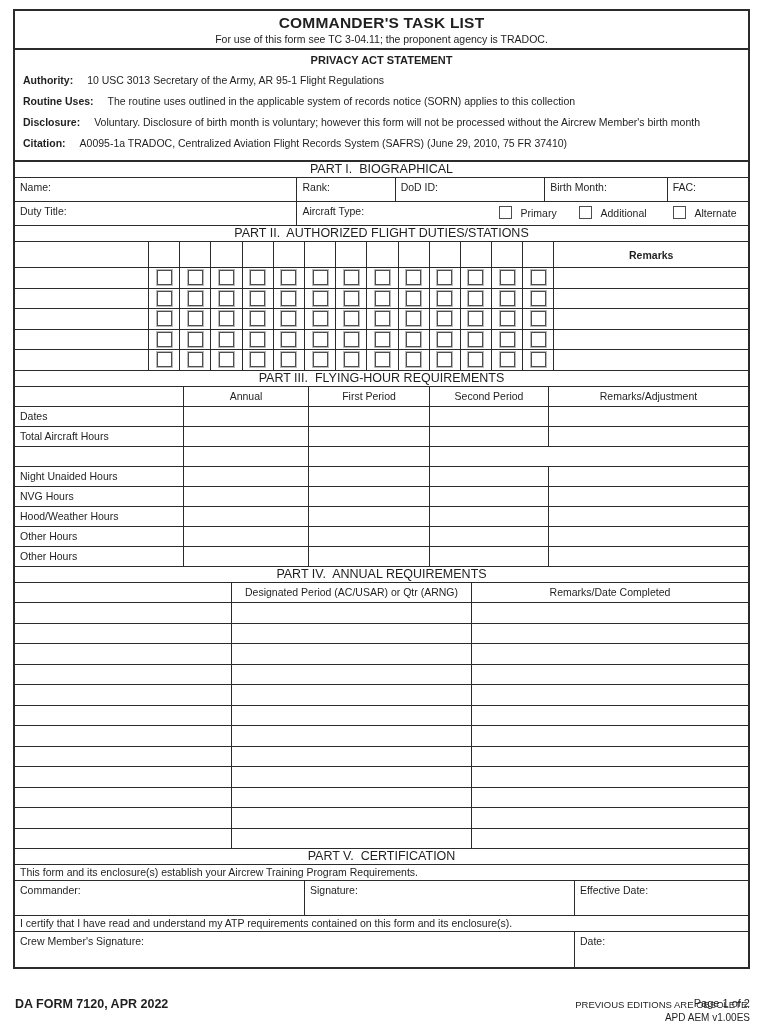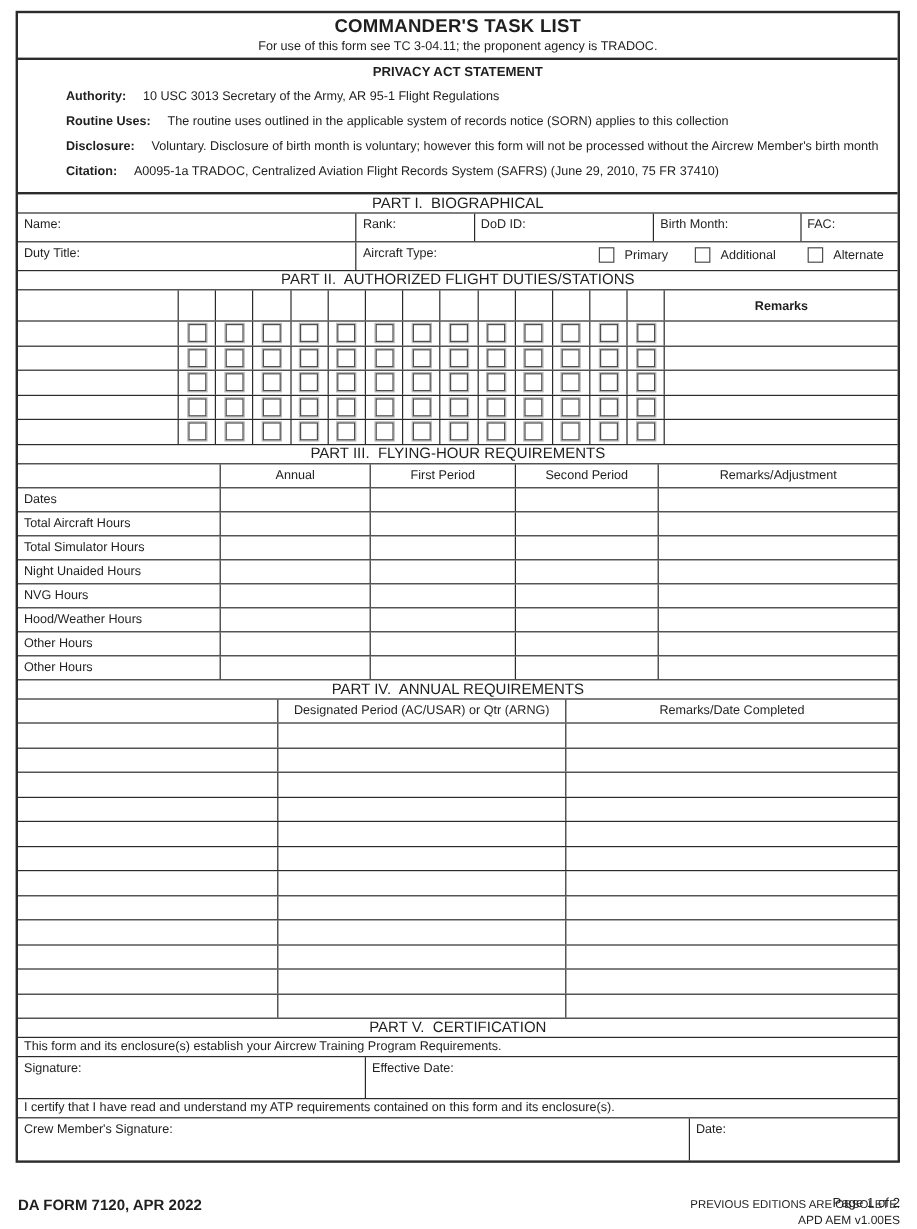--- a/index.html
+++ b/index.html
@@ -15,21 +15,21 @@
 
   
   .title-block{border-bottom:2px solid var(--line);text-align:center;padding:3px 0 3px;}
   .form-title{font-size:15.5px;font-weight:bold;letter-spacing:.2px;}
   .form-subtitle{font-size:10.5px;margin-top:1px;}
 
   
   .privacy{border-bottom:2px solid var(--line);padding:4px 0 10px;}
   .privacy-header{text-align:center;font-weight:bold;font-size:11px;margin-bottom:6px;}
   .privacy-row{font-size:10.5px;padding:0 8px;margin-top:8px;line-height:13px;}
-  .plabel{font-weight:bold;margin-right:14px;margin-left:32px;}
+  .plabel{font-weight:bold;margin-right:14px;}
 
   
   .part-header{text-align:center;font-size:12.5px;height:16px;line-height:15px;
     border-bottom:1px solid var(--line);white-space:pre;}
 
   
   .row{border-bottom:1px solid var(--line);}
   .cell{border-left:1px solid var(--line);font-size:10.5px;padding:3px 5px 0;overflow:hidden;}
   .cell:first-child{border-left:none;}
 
@@ -377,21 +377,20 @@
           <div class="cell"></div>
         </div>
         <div class="p3row">
           <div class="cell">Total Aircraft Hours</div>
           <div class="cell"></div>
           <div class="cell"></div>
           <div class="cell"></div>
           <div class="cell"></div>
         </div>
         <div class="p3row">
-          <div class="cell">Total Simulator Hours</div>
           <div class="cell"></div>
           <div class="cell"></div>
           <div class="cell"></div>
           <div class="cell"></div>
         </div>
         <div class="p3row">
           <div class="cell">Night Unaided Hours</div>
           <div class="cell"></div>
           <div class="cell"></div>
           <div class="cell"></div>
@@ -492,20 +491,21 @@
         <div class="p4row">
           <div class="cell"></div>
           <div class="cell"></div>
           <div class="cell"></div>
         </div>
       </div>
 
     <div class="part-header">PART V.  CERTIFICATION</div>
     <div class="stmt row">This form and its enclosure(s) establish your Aircrew Training Program Requirements.</div>
     <div class="p5sig row">
+      <div class="cell"><span>Commander:</span></div>
       <div class="cell"><span>Signature:</span></div>
       <div class="cell"><span>Effective Date:</span></div>
     </div>
     <div class="stmt row">I certify that I have read and understand my ATP requirements contained on this form and its enclosure(s).</div>
     <div class="p5crew">
       <div class="cell"><span>Crew Member's Signature:</span></div>
       <div class="cell"><span>Date:</span></div>
     </div>
   </div>
 

